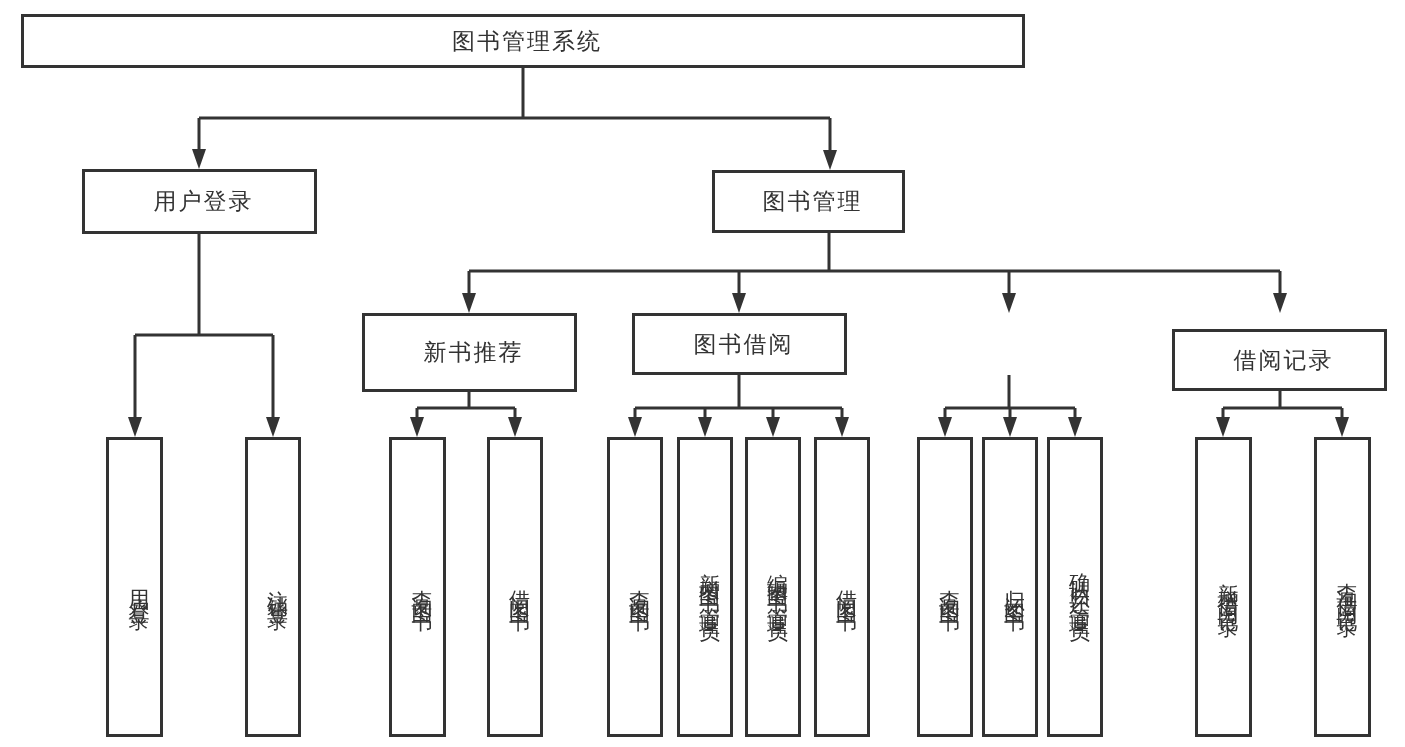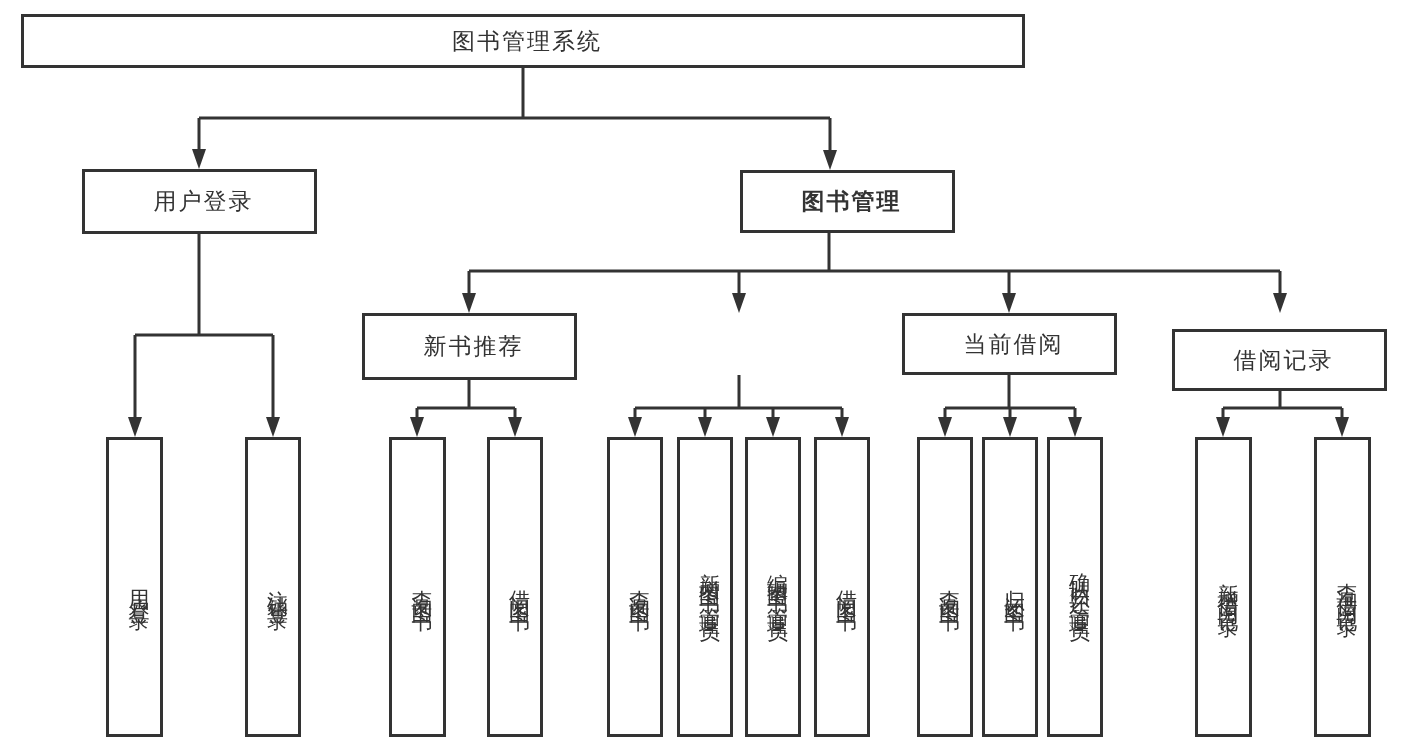--- a/index.html
+++ b/index.html
@@ -97,29 +97,29 @@
     </g>
   </svg>
 
   <div class="box h" style="left:21px; top:14px; width:1004px; height:54px;">
     <span>图书管理系统</span>
   </div>
 
   <div class="box h" style="left:82px; top:169px; width:235px; height:65px;">
     <span>用户登录</span>
   </div>
-  <div class="box h" style="left:740px; top:170px; width:215px; height:63px;font-weight:bold;">
+  <div class="box h" style="left:712px; top:170px; width:193px; height:63px;">
     <span>图书管理</span>
   </div>
 
-  <div class="box h" style="left:362px; top:313px; width:215px; height:67px;">
+  <div class="box h" style="left:362px; top:313px; width:215px; height:79px;">
     <span>新书推荐</span>
   </div>
-  <div class="box h" style="left:902px; top:313px; width:215px; height:62px;">
-    <span>当前借阅</span>
+  <div class="box h" style="left:632px; top:313px; width:215px; height:62px;">
+    <span>图书借阅</span>
   </div>
   <div class="box h" style="left:1172px; top:313px; width:215px; height:62px;margin-top:16px;">
     <span>借阅记录</span>
   </div>
 
   <div class="box v" style="left:106px; top:437px; width:57px; height:300px;">
     <span>用户登录</span>
   </div>
   <div class="box v" style="left:245px; top:437px; width:56px; height:300px;">
     <span>注销登录</span>

